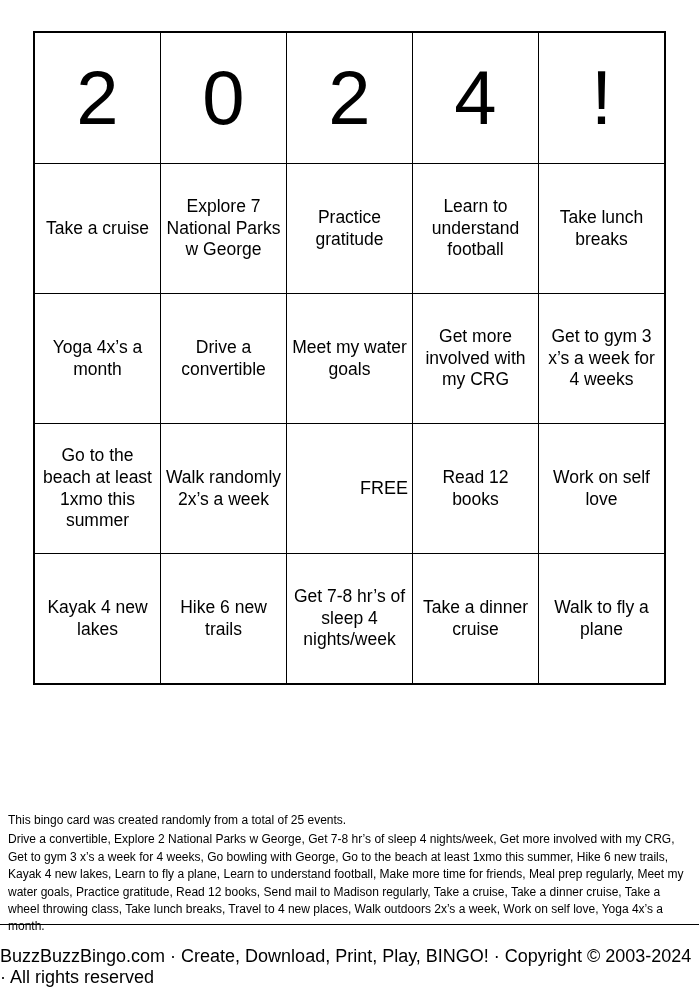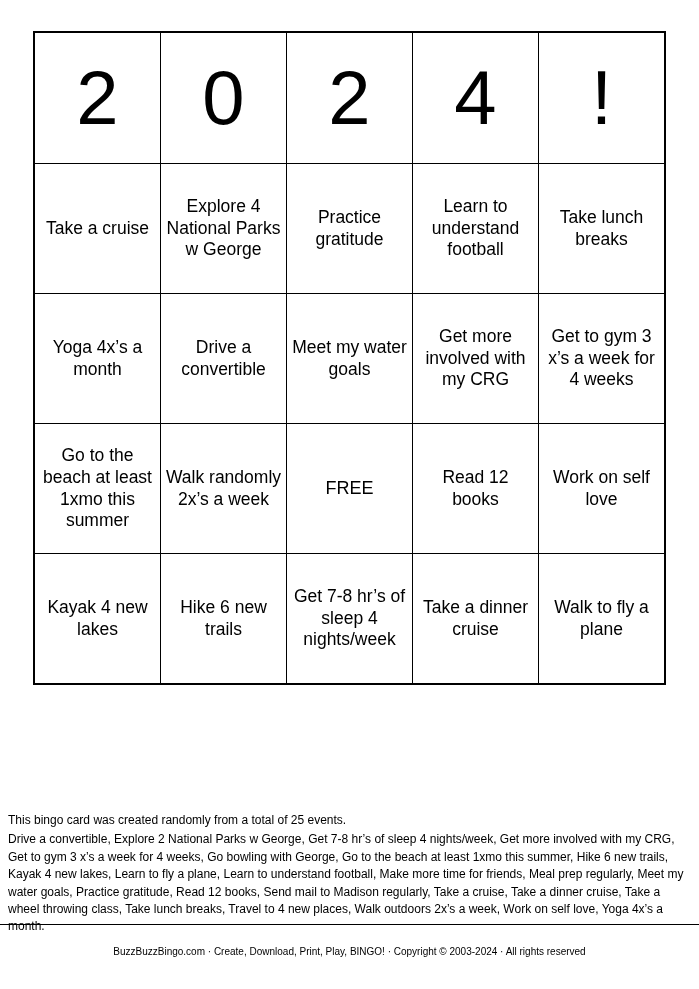--- a/index.html
+++ b/index.html
@@ -48,20 +48,21 @@
   }
 
   .cell {
     height: 125px;
     font-size: 17.5px;
     line-height: 1.25;
   }
 
   .cell.free {
     font-size: 18px;
+    text-align: right;
   }
 
   .footnote {
     position: absolute;
     left: 8px;
     top: 812px;
     width: 684px;
     font-size: 12px;
     line-height: 1.45;
     color: #000;
@@ -78,41 +79,41 @@
     width: 699px;
     height: 1px;
     background: #000;
   }
 
   .footer {
     position: absolute;
     left: 0;
     top: 946px;
     width: 699px;
-    text-align: center;
-    font-size: 10px;
+    text-align: left;
+    font-size: 18px;
     color: #000;
   }
 </style>
 </head>
 <body>
 
 <div class="card">
   <table class="bingo">
     <tbody>
       <tr>
         <td class="header-cell">2</td>
         <td class="header-cell">0</td>
         <td class="header-cell">2</td>
         <td class="header-cell">4</td>
         <td class="header-cell">!</td>
       </tr>
       <tr>
         <td class="cell">Take a cruise</td>
-        <td class="cell">Explore 4 National Parks w George</td>
+        <td class="cell">Explore 7 National Parks w George</td>
         <td class="cell">Practice gratitude</td>
         <td class="cell">Learn to understand football</td>
         <td class="cell">Take lunch breaks</td>
       </tr>
       <tr>
         <td class="cell">Yoga 4x’s a month</td>
         <td class="cell">Drive a convertible</td>
         <td class="cell">Meet my water goals</td>
         <td class="cell">Get more involved with my CRG</td>
         <td class="cell">Get to gym 3 x’s a week for 4 weeks</td>

